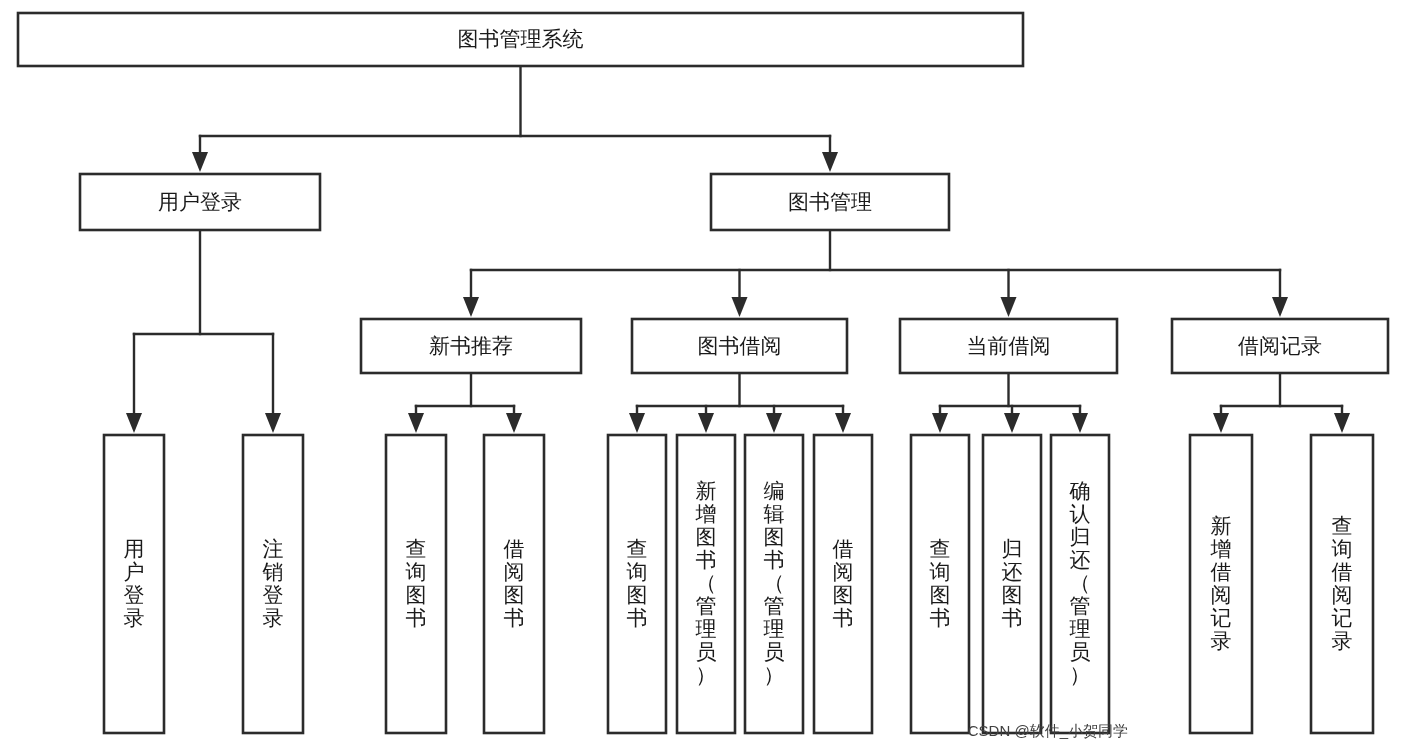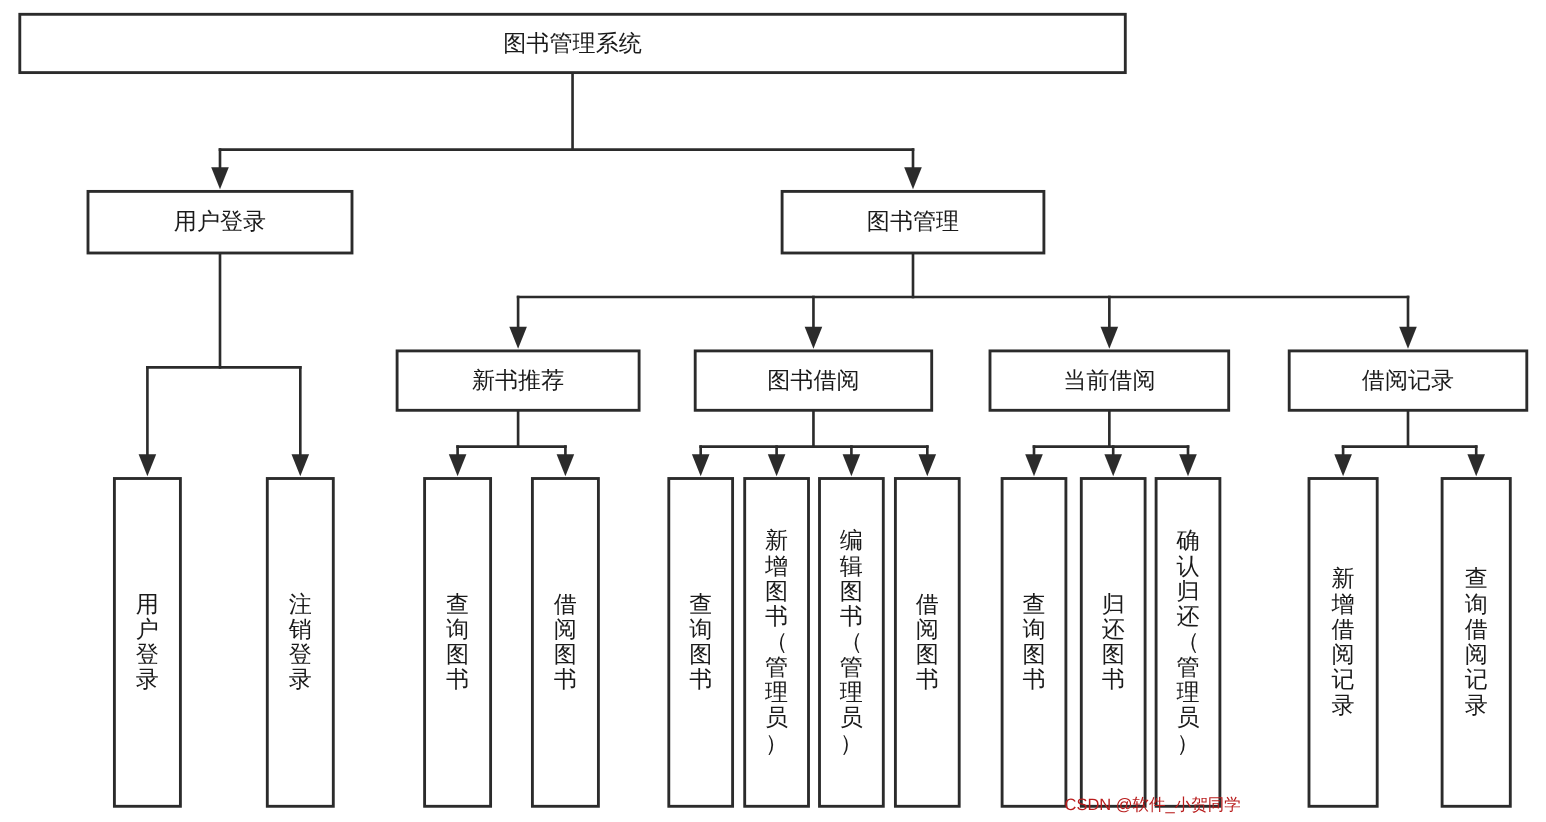--- a/index.html
+++ b/index.html
@@ -54,21 +54,21 @@
     font-size: 21px;
     fill: #1a1a1a;
     text-anchor: middle;
   }
   .watermark-text {
     position: absolute;
     right: 8px;
     bottom: 6px;
     font-family: "Liberation Sans", "DejaVu Sans", sans-serif;
     font-size: 15px;
-    color: #b91c1c;
+    color: #404040;
     white-space: nowrap;
     user-select: none;
   }
 </style>
 </head>
 <body>
 
 <div id="diagram-root">
   <svg id="tree-svg" viewBox="0 0 1405 747" xmlns="http://www.w3.org/2000/svg">
     <g id="edges-layer">

